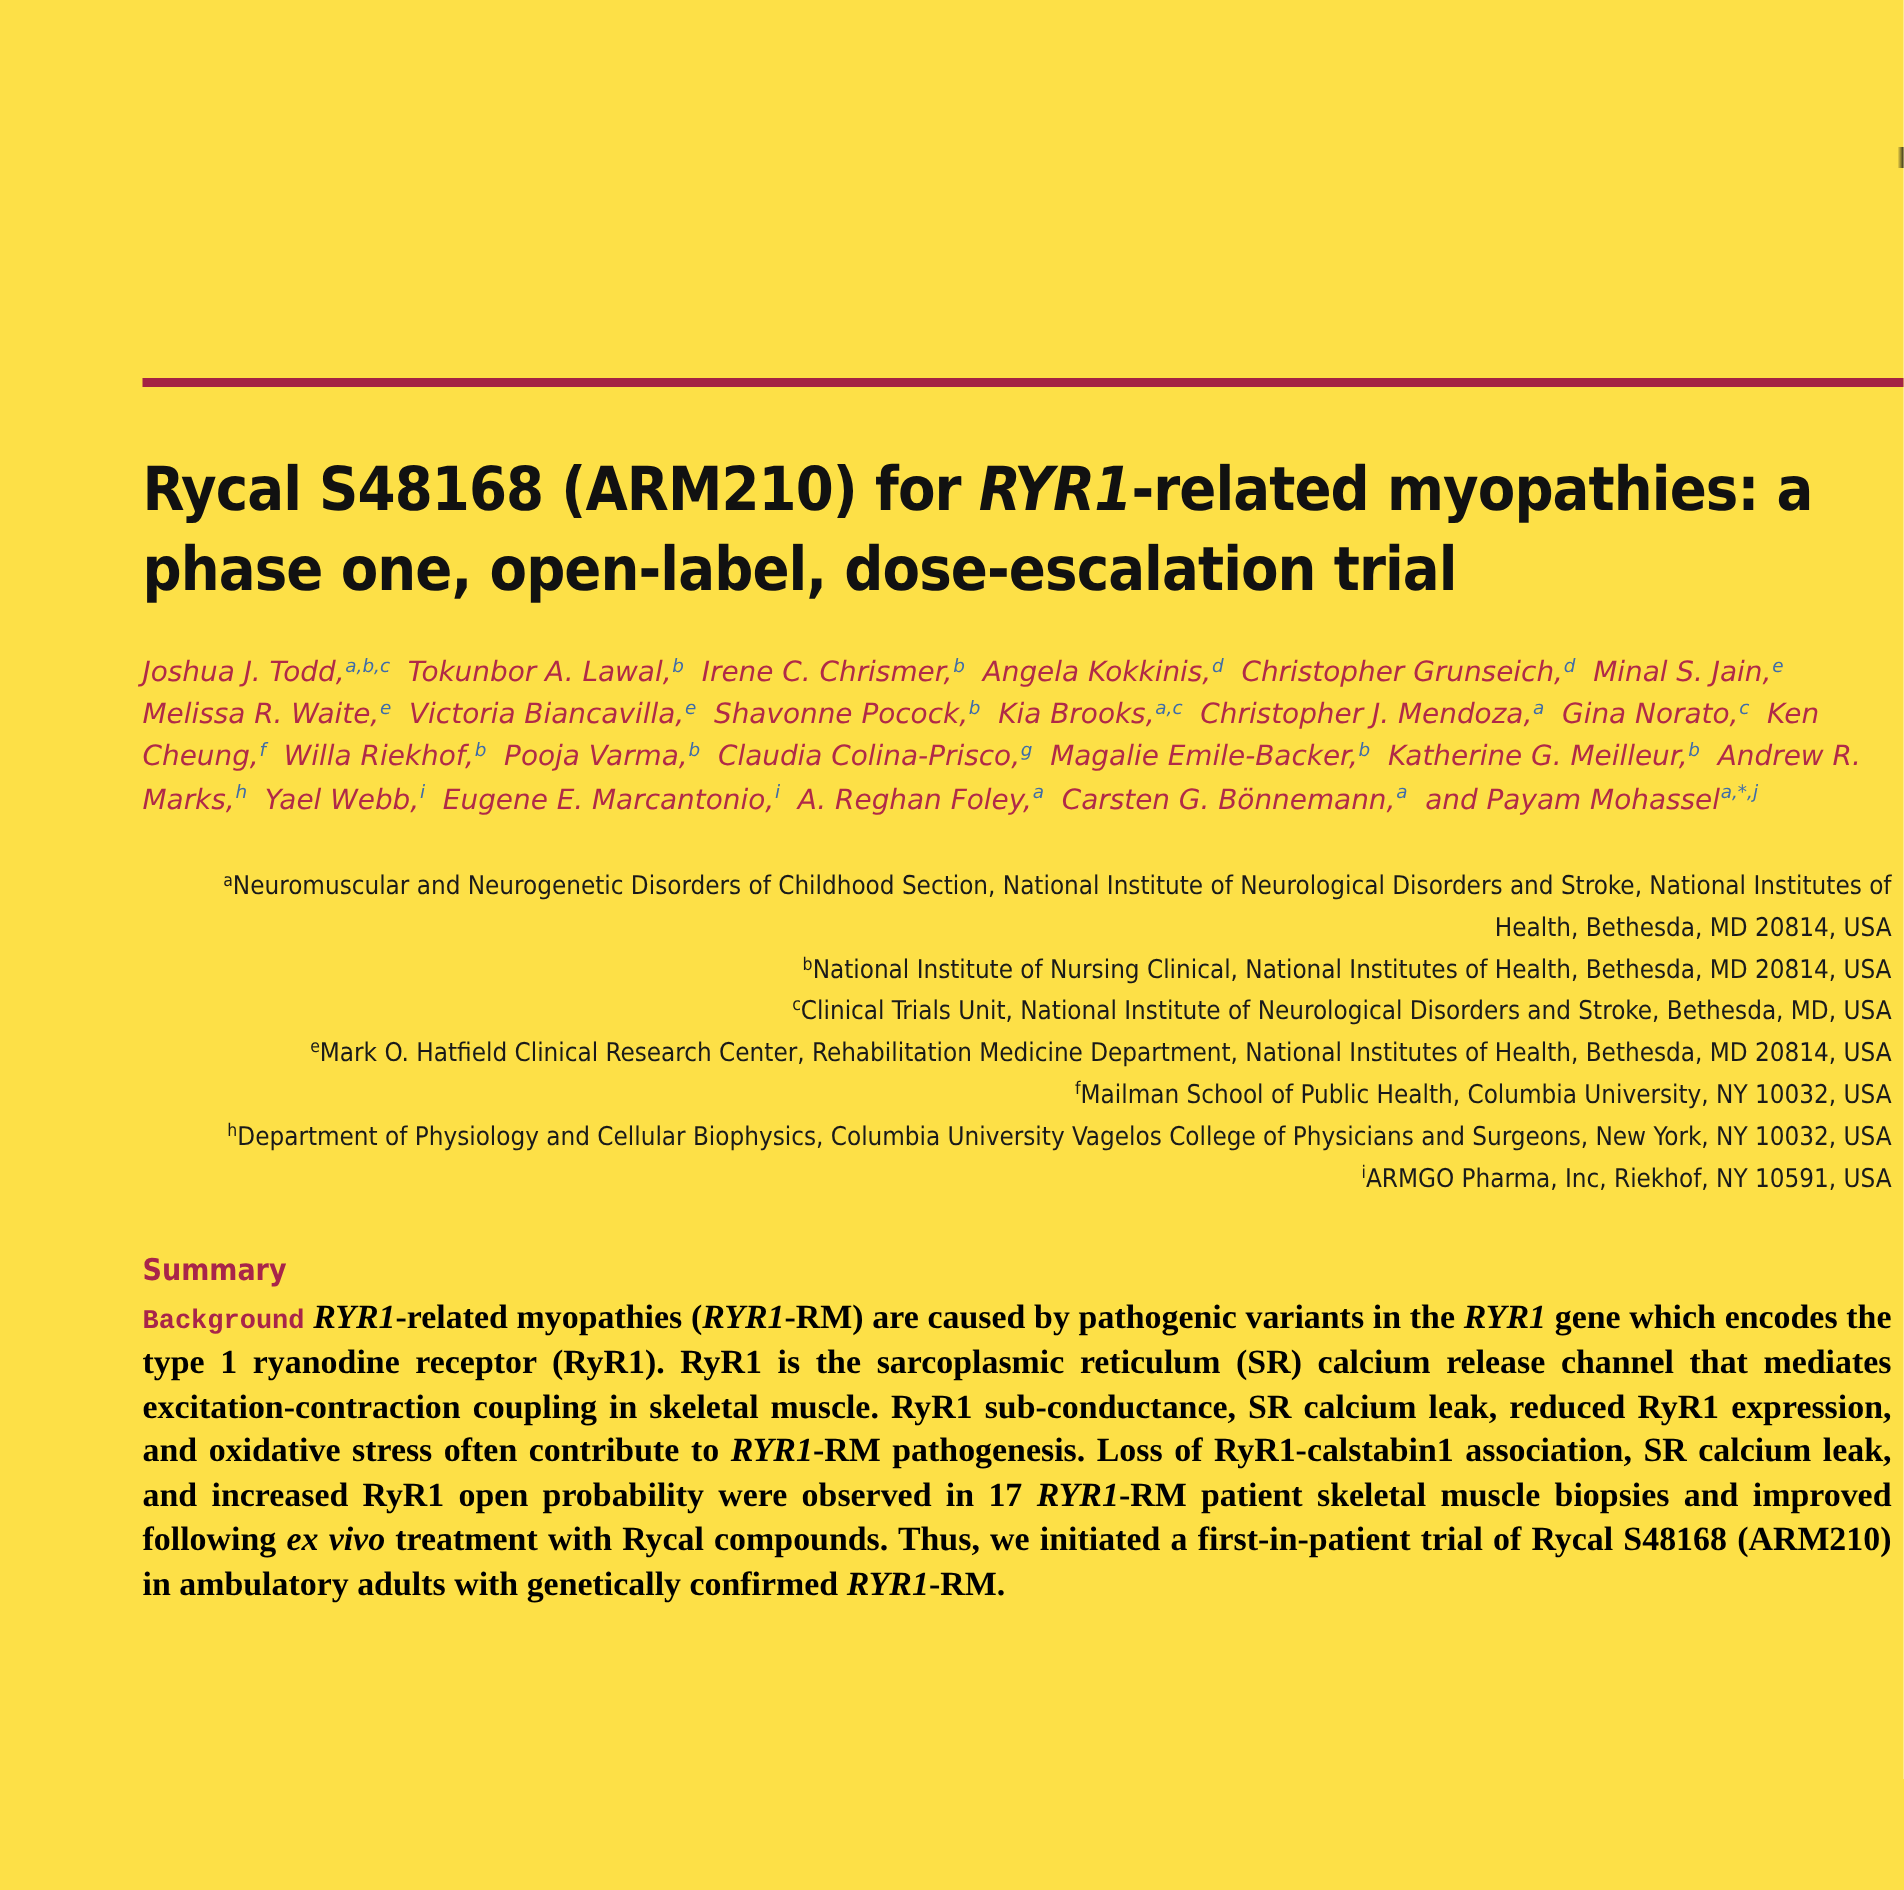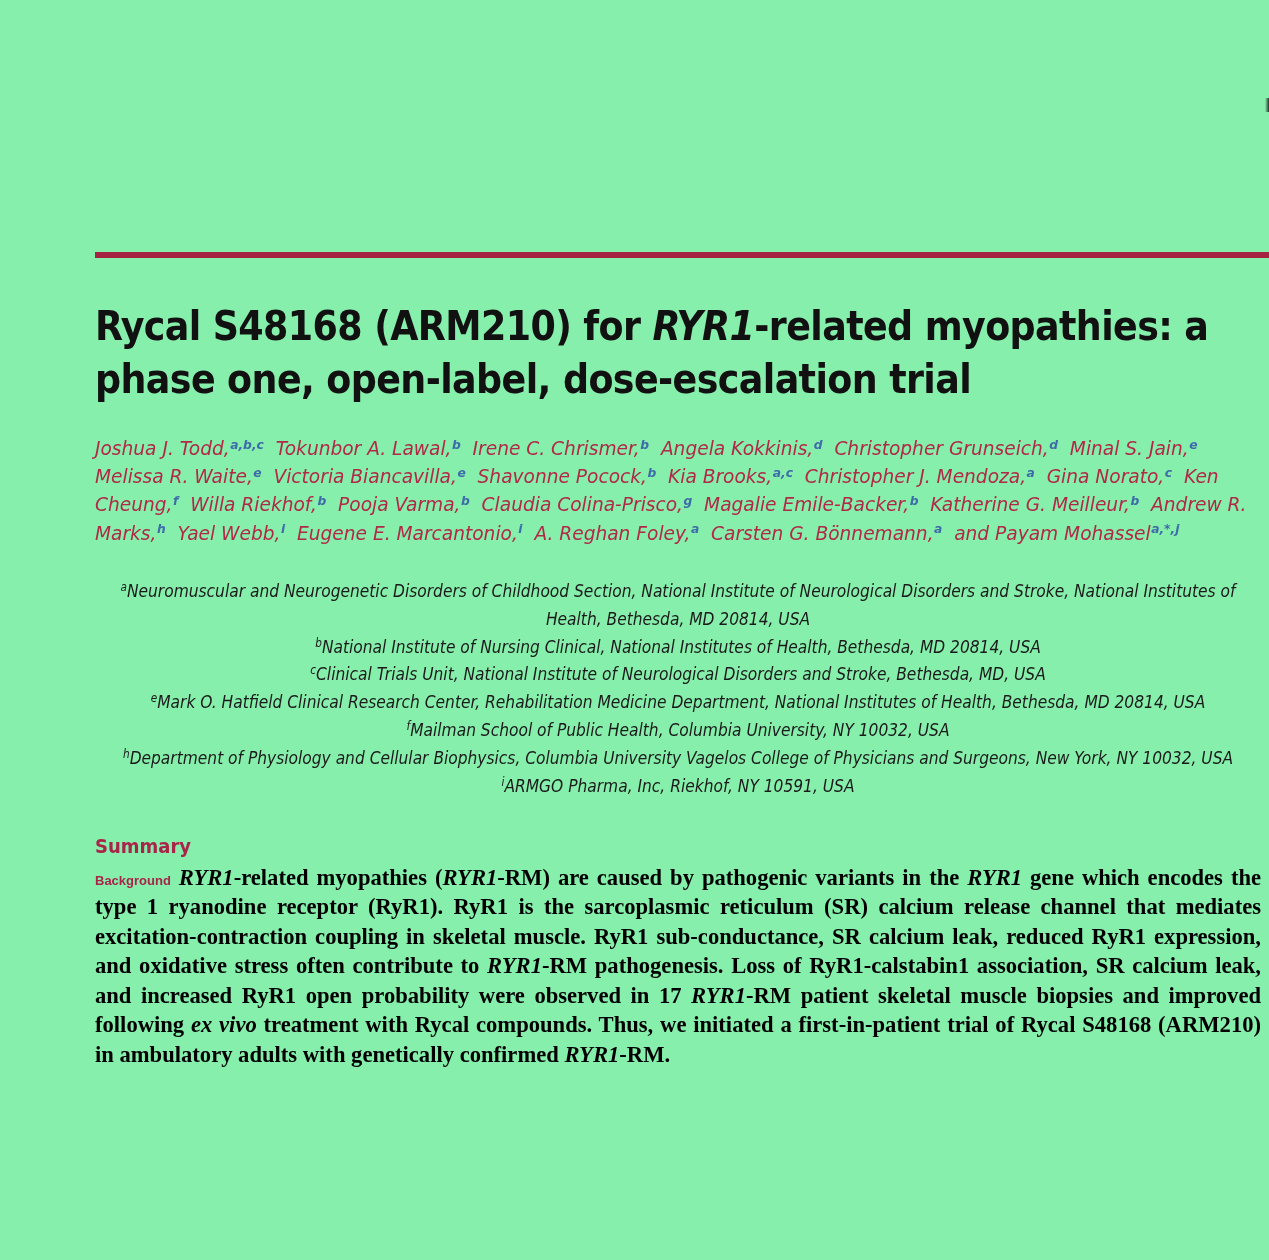--- a/index.html
+++ b/index.html
@@ -11,21 +11,21 @@
     width: 1269px;
     height: 1260px;
     overflow: hidden;
     font-family: "Liberation Sans", sans-serif;
     color: #000000;
     position: relative;
   }
   .page {
     position: absolute;
     inset: 0;
-    background: #86efac;
+    background: #fde047;
     padding-left: 28px;
   }
 
   
   .edge-mark {
     position: absolute;
     top: 98px;
     right: 0px;
     width: 4px;
     height: 14px;
@@ -76,37 +76,35 @@
     max-width: 1165px;
     margin: 0 0 30px 0;
   }
   .authors sup {
     color: #3E6CA9;
     font-size: 0.66em;
     font-style: italic;
     vertical-align: 0.52em;
     line-height: 0;
     padding-left: 0.5px;
-    font-weight: bold;
   }
 
   
   .affiliations {
     font-family: "DejaVu Sans", sans-serif;
     font-size: 17.2px;
     line-height: 1.62;
     color: #1a1a1a;
     max-width: 1172px;
     margin: 0 0 34px 0;
     font-stretch: condensed;
   }
   .affil {
     margin: 0;
-    text-align: center;
-    font-style: italic;
+    text-align: right;
   }
   .affil sup {
     font-size: 0.68em;
     vertical-align: 0.48em;
     line-height: 0;
   }
 
   
   .summary-head {
     font-family: "DejaVu Sans", sans-serif;
@@ -123,23 +121,23 @@
     font-size: 22.6px;
     line-height: 1.305;
     color: #000000;
     text-align: justify;
     max-width: 1172px;
     margin: 0;
     hyphens: none;
   }
   .summary-body .label {
     color: #A8254A;
-    font-family: Liberation Sans, sans-serif;
+    font-family: Liberation Mono, monospace;
     font-weight: 700;
-    font-size: 13px;
+    font-size: 18px;
     font-stretch: condensed;
   }
   .summary-body i { font-style: italic; }
 </style>
 </head>
 <body>
 
 <div class="page">
 
   <div class="edge-mark"></div>

